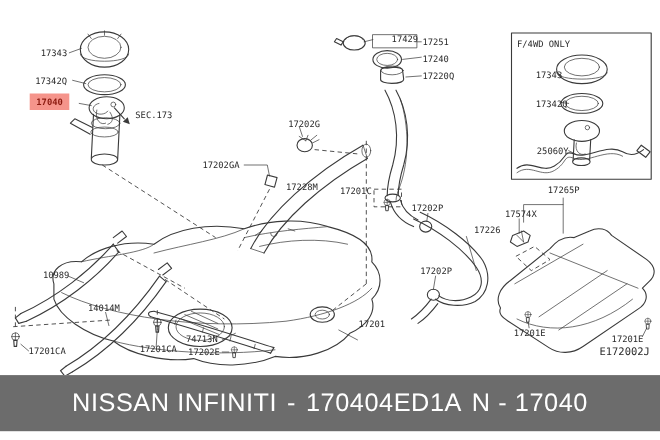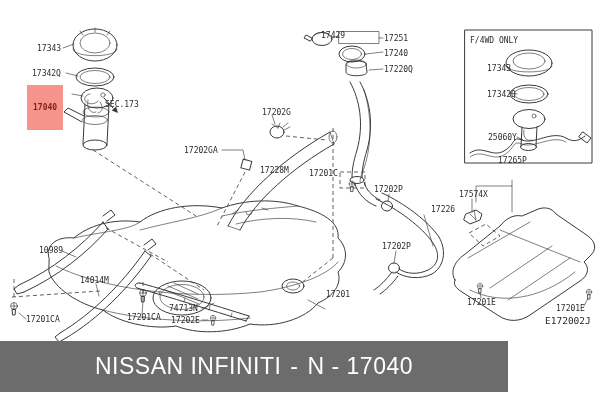--- a/index.html
+++ b/index.html
@@ -10,23 +10,23 @@
   html,body{margin:0;padding:0;}
   body{width:600px;height:400px;background:#fff;font-family:"Liberation Sans",sans-serif;}
   #page{position:relative;width:600px;height:400px;background:var(--page-bg);overflow:hidden;}
   #art{position:absolute;left:0;top:0;}
   .ln{fill:none;stroke:var(--line);stroke-width:1;stroke-linecap:round;stroke-linejoin:round;}
   .thin{stroke-width:.65;}
   .dash{fill:none;stroke:var(--line);stroke-width:.8;stroke-dasharray:4 3;}
   .fillarrow{fill:var(--line);stroke:none;}
   .lbl{position:absolute;font-family:"DejaVu Sans Mono",monospace;font-size:8px;line-height:9px;
        color:var(--label);white-space:nowrap;letter-spacing:0;}
-  .lbl.hl{background:var(--highlight-bg);color:var(--highlight-fg);padding:18px 6px;font-weight:bold;text-align:center;}
+  .lbl.hl{background:var(--highlight-bg);color:var(--highlight-fg);padding:3px 6px;font-weight:bold;text-align:center;}
   .lbl.lg{font-size:9.5px;}
-  #footer{position:absolute;left:0;top:341px;width:508px;height:51px;background:var(--footer-bg);
+  #footer{position:absolute;left:0;top:341px;width:600px;height:51px;background:var(--footer-bg);
           color:var(--footer-fg);display:flex;align-items:center;justify-content:center;gap:9px;
           font-size:23px;letter-spacing:.5px;}
   #footer .ref{}
 </style>
 </head>
 <body>
 
 <div id="page">
 
   <svg id="art" width="600" height="341" viewBox="0 0 600 341">
@@ -193,32 +193,32 @@
       <use href="#bolt" transform="translate(352,184) scale(0.85)"></use>
       <use href="#bolt" transform="translate(480,286) scale(0.8)"></use>
       <use href="#bolt" transform="translate(589,292) scale(0.8)"></use>
       <path class="ln thin" d="M26,319 L19,313 M142,315 L143,300 M481,298 L480,292 M584,306 L588,298"></path>
     </g>
   </svg>
 
   <div class="lbl" style="left:37px;top:44px">17343</div>
   <div class="lbl" style="left:32px;top:69px">17342Q</div>
   <div class="lbl hl" style="left:27px;top:85px">17040</div>
-  <div class="lbl" style="left:105px;top:100px">SEC.173</div>
-
-  <div class="lbl" style="left:321px;top:31px">17429</div>
+  <div class="lbl" style="left:123px;top:100px">SEC.173</div>
+
+  <div class="lbl" style="left:356px;top:31px">17429</div>
   <div class="lbl" style="left:384px;top:34px">17251</div>
   <div class="lbl" style="left:384px;top:49px">17240</div>
   <div class="lbl" style="left:384px;top:65px">17220Q</div>
 
   <div class="lbl" style="left:470px;top:36px">F/4WD ONLY</div>
   <div class="lbl" style="left:487px;top:64px">17343</div>
   <div class="lbl" style="left:487px;top:90px">17342Q</div>
   <div class="lbl" style="left:488px;top:133px">25060Y</div>
-  <div class="lbl" style="left:498px;top:156px">17265P</div>
+  <div class="lbl" style="left:498px;top:168px">17265P</div>
 
   <div class="lbl" style="left:262px;top:108px">17202G</div>
   <div class="lbl" style="left:184px;top:146px">17202GA</div>
   <div class="lbl" style="left:260px;top:166px">17228M</div>
   <div class="lbl" style="left:309px;top:169px">17201C</div>
   <div class="lbl" style="left:374px;top:185px">17202P</div>
   <div class="lbl" style="left:431px;top:205px">17226</div>
   <div class="lbl" style="left:382px;top:242px">17202P</div>
   <div class="lbl" style="left:459px;top:190px">17574X</div>
 
@@ -231,16 +231,17 @@
   <div class="lbl" style="left:171px;top:316px">17202E</div>
   <div class="lbl" style="left:326px;top:290px">17201</div>
 
   <div class="lbl" style="left:467px;top:298px">17201E</div>
   <div class="lbl" style="left:556px;top:304px">17201E</div>
   <div class="lbl lg" style="left:545px;top:316px">E172002J</div>
 
   <div id="footer">
     <span>NISSAN  INFINITI</span>
     <span>-</span>
+    <span>170404ED1A</span>
     <span class="ref">N - 17040</span>
   </div>
 
 </div>
 
 </body></html>

